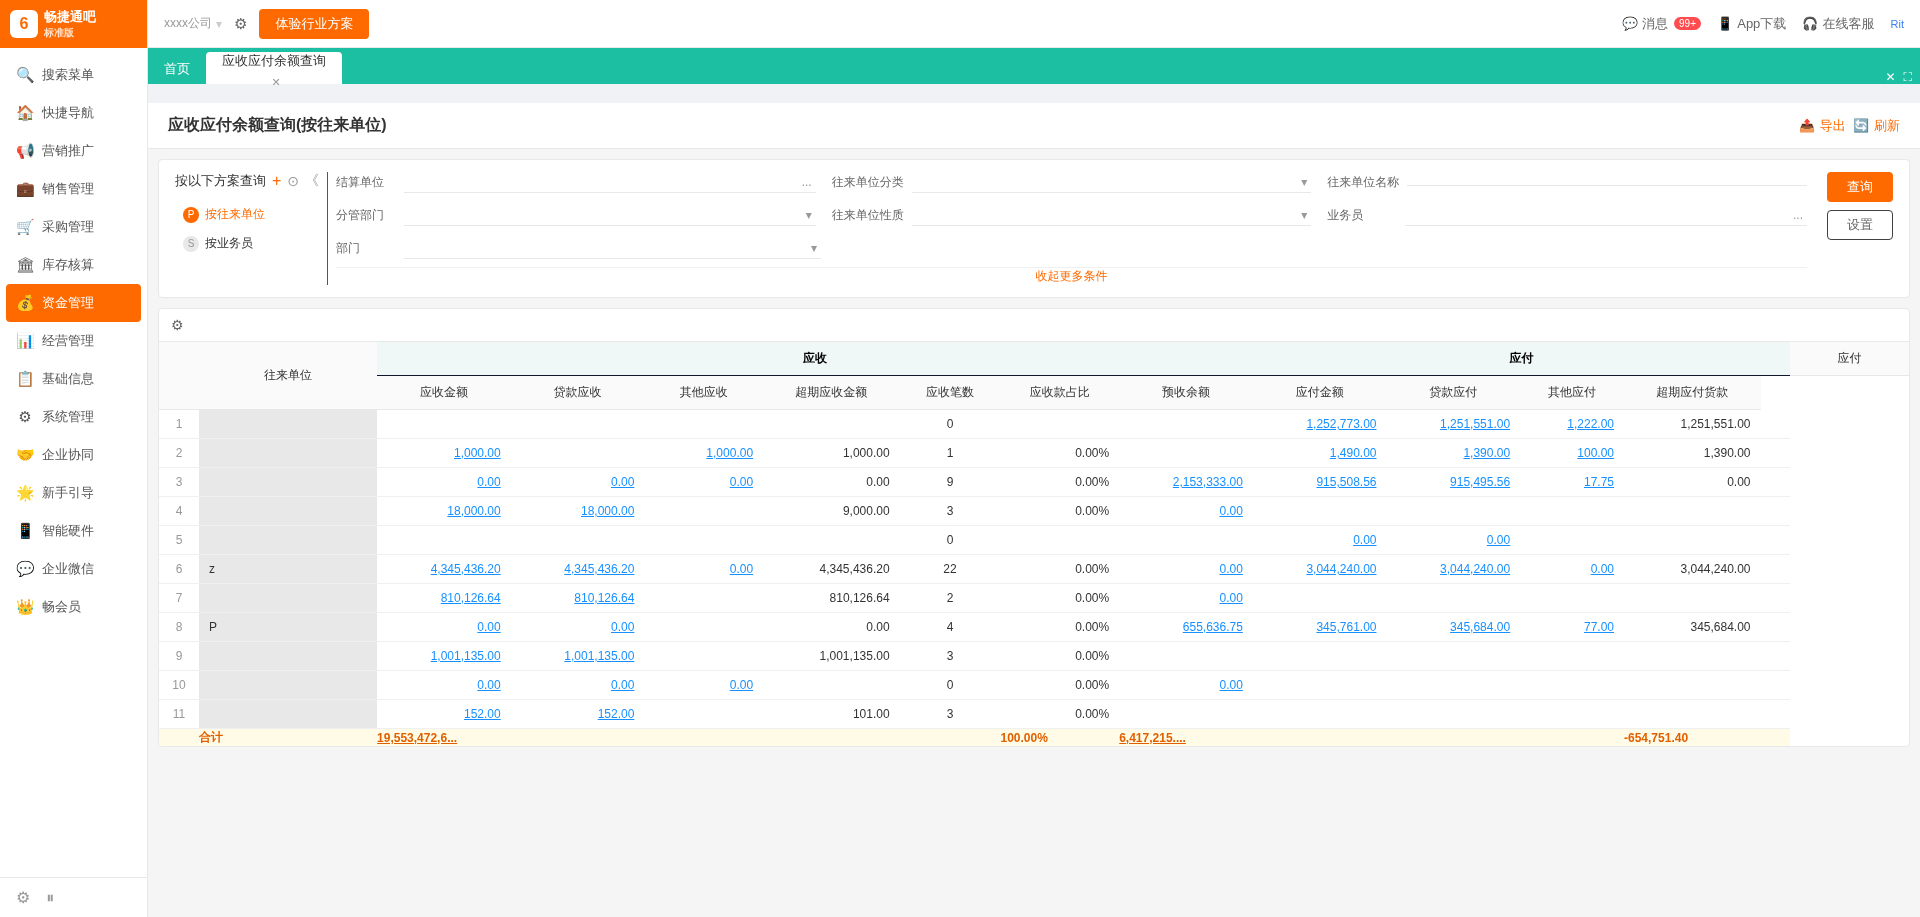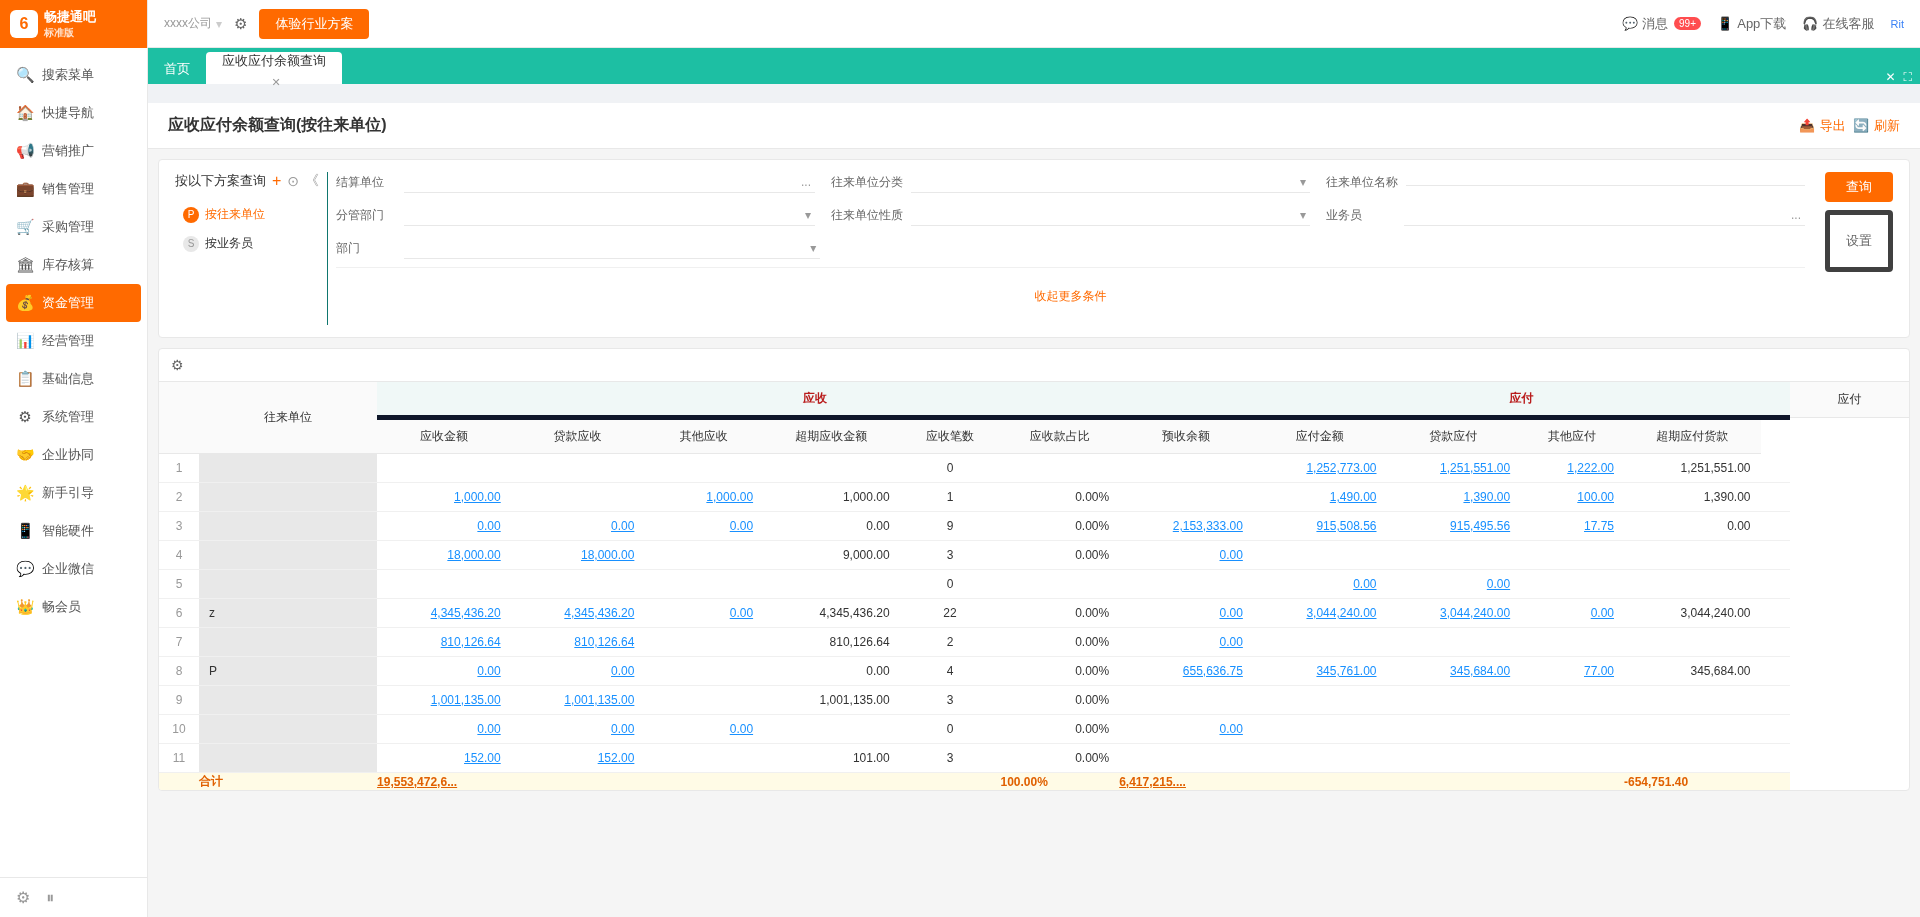--- a/index.html
+++ b/index.html
@@ -101,39 +101,39 @@
       width: 16px; height: 16px; border-radius: 50%; display: flex; align-items: center;
       justify-content: center; font-size: 10px;
     }
     .nav-dot.orange { background: #ff6a00; color: #fff; }
     .nav-dot.gray { background: #e8e8e8; color: #999; }
     .btn-query {
       background: #ff6a00; color: #fff; border: none; padding: 6px 20px;
       border-radius: 4px; cursor: pointer; font-size: 13px;
     }
     .btn-setting {
-      background: #fff; color: #666; border: 5px solid #404040; padding: 17px 16px;
+      background: #fff; color: #666; border: 1px solid #404040; padding: 5px 16px;
       border-radius: 4px; cursor: pointer; font-size: 13px;
     }
 
     
     .table-container {
       margin: 0 10px 10px 10px; background: #fff; border: 1px solid #e8e8e8;
       border-radius: 4px; overflow: hidden;
     }
     .table-toolbar {
       padding: 8px 12px; display: flex; align-items: center; border-bottom: 1px solid #e8e8e8;
     }
     .table-wrap { overflow-x: auto; }
     table { width: 100%; border-collapse: collapse; font-size: 12px; }
     thead th {
       background: #fafafa; border-bottom: 1px solid #e8e8e8; padding: 8px 10px;
       text-align: center; color: #333; white-space: nowrap; font-weight: normal;
     }
-    thead th.group-header { background: #f0f8f7; color: #b91c1c; font-weight: bold; border-bottom: 5px solid #0f172a; }
+    thead th.group-header { background: #f0f8f7; color: #000000; font-weight: bold; border-bottom: 1px solid #0f172a; }
     tbody td {
       border-bottom: 1px solid #f0f0f0; padding: 7px 10px; text-align: right;
       color: #333; white-space: nowrap;
     }
     tbody td.text-left { text-align: left; }
     tbody td.text-center { text-align: center; }
     .link-val { color: #1890ff; text-decoration: underline; cursor: pointer; }
     .total-row td { background: #fffbe6; font-weight: bold; color: #e06000; }
     .total-row td:first-child { text-align: left; }
     .col-num { color: #999; text-align: center !important; }
@@ -343,21 +343,21 @@
           <div style="flex:1;display:flex;align-items:center;gap:8px;max-width:33%;">
             <span style="color:#666;min-width:60px;">部门</span>
             <div style="flex:1;border-bottom:1px solid #e8e8e8;padding:3px 4px;display:flex;justify-content:space-between;">
               <span></span>
               <span style="color:#999;">▾</span>
             </div>
           </div>
           <div style="flex:2;"></div>
         </div>
 
-        <div style="text-align:center;padding:20px 0;border-top:1px solid #f0f0f0;margin-top:4px;">
+        <div style="text-align:center;padding:0 0;border-top:1px solid #f0f0f0;margin-top:4px;">
           <span style="color:#ff6a00;cursor:pointer;font-size:12px;">收起更多条件</span>
         </div>
       </div>
 
       <div style="display:flex;flex-direction:column;gap:8px;padding-left:12px;justify-content:flex-start;padding-top:0;">
         <button class="btn-query">查询</button>
         <button class="btn-setting">设置</button>
       </div>
     </div>
   </div>

